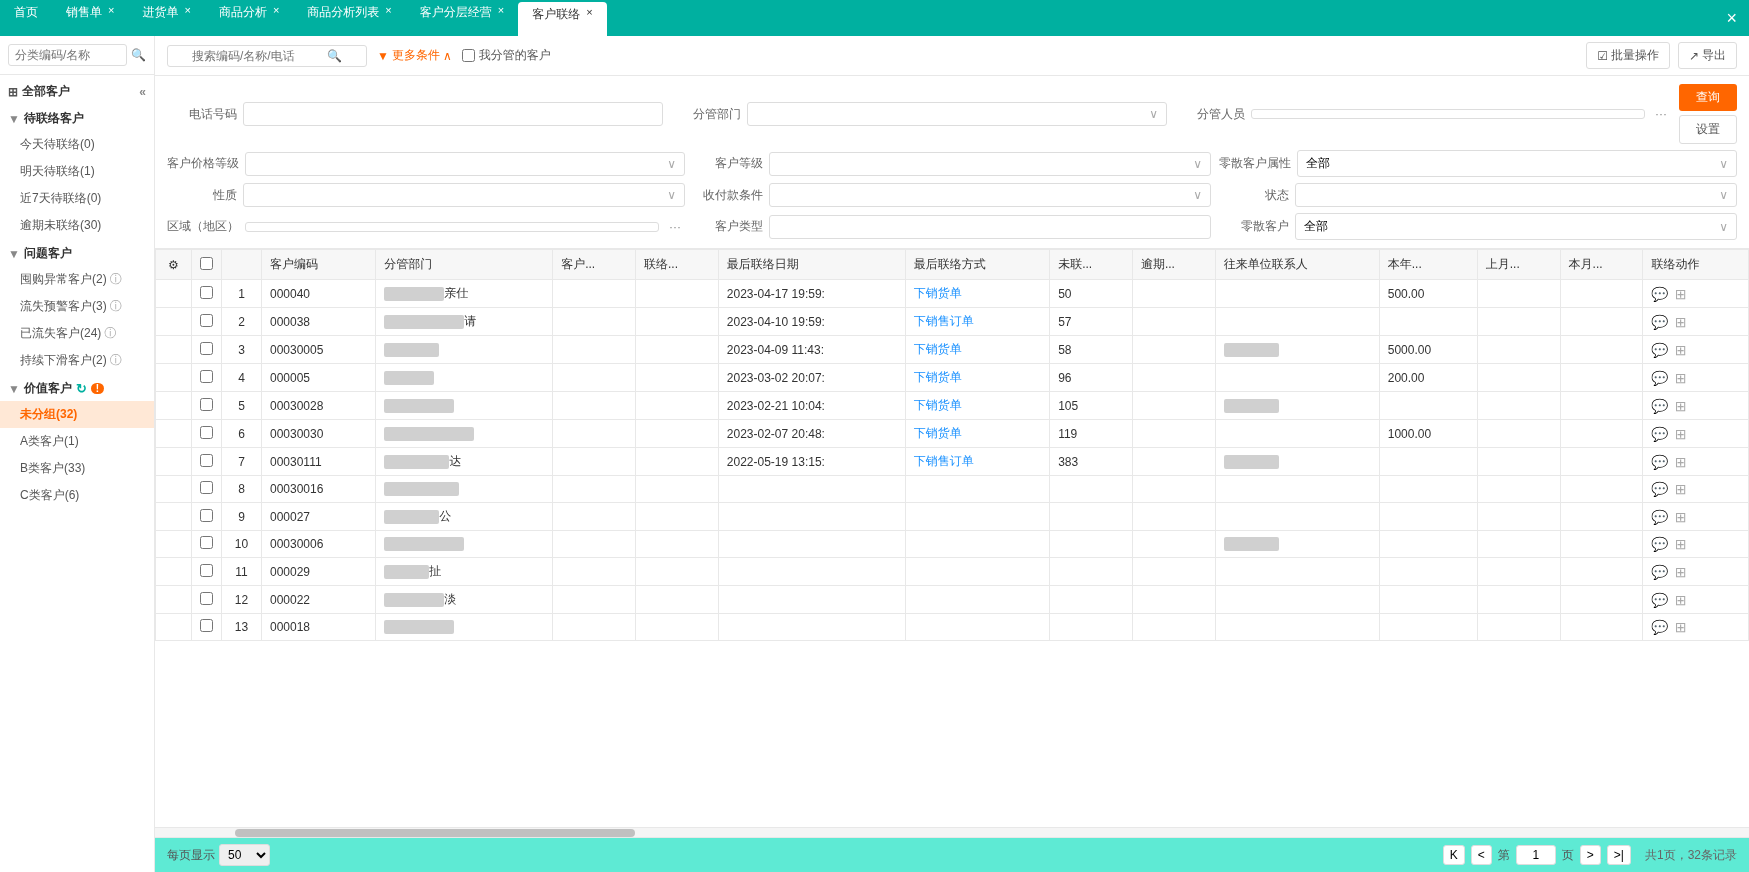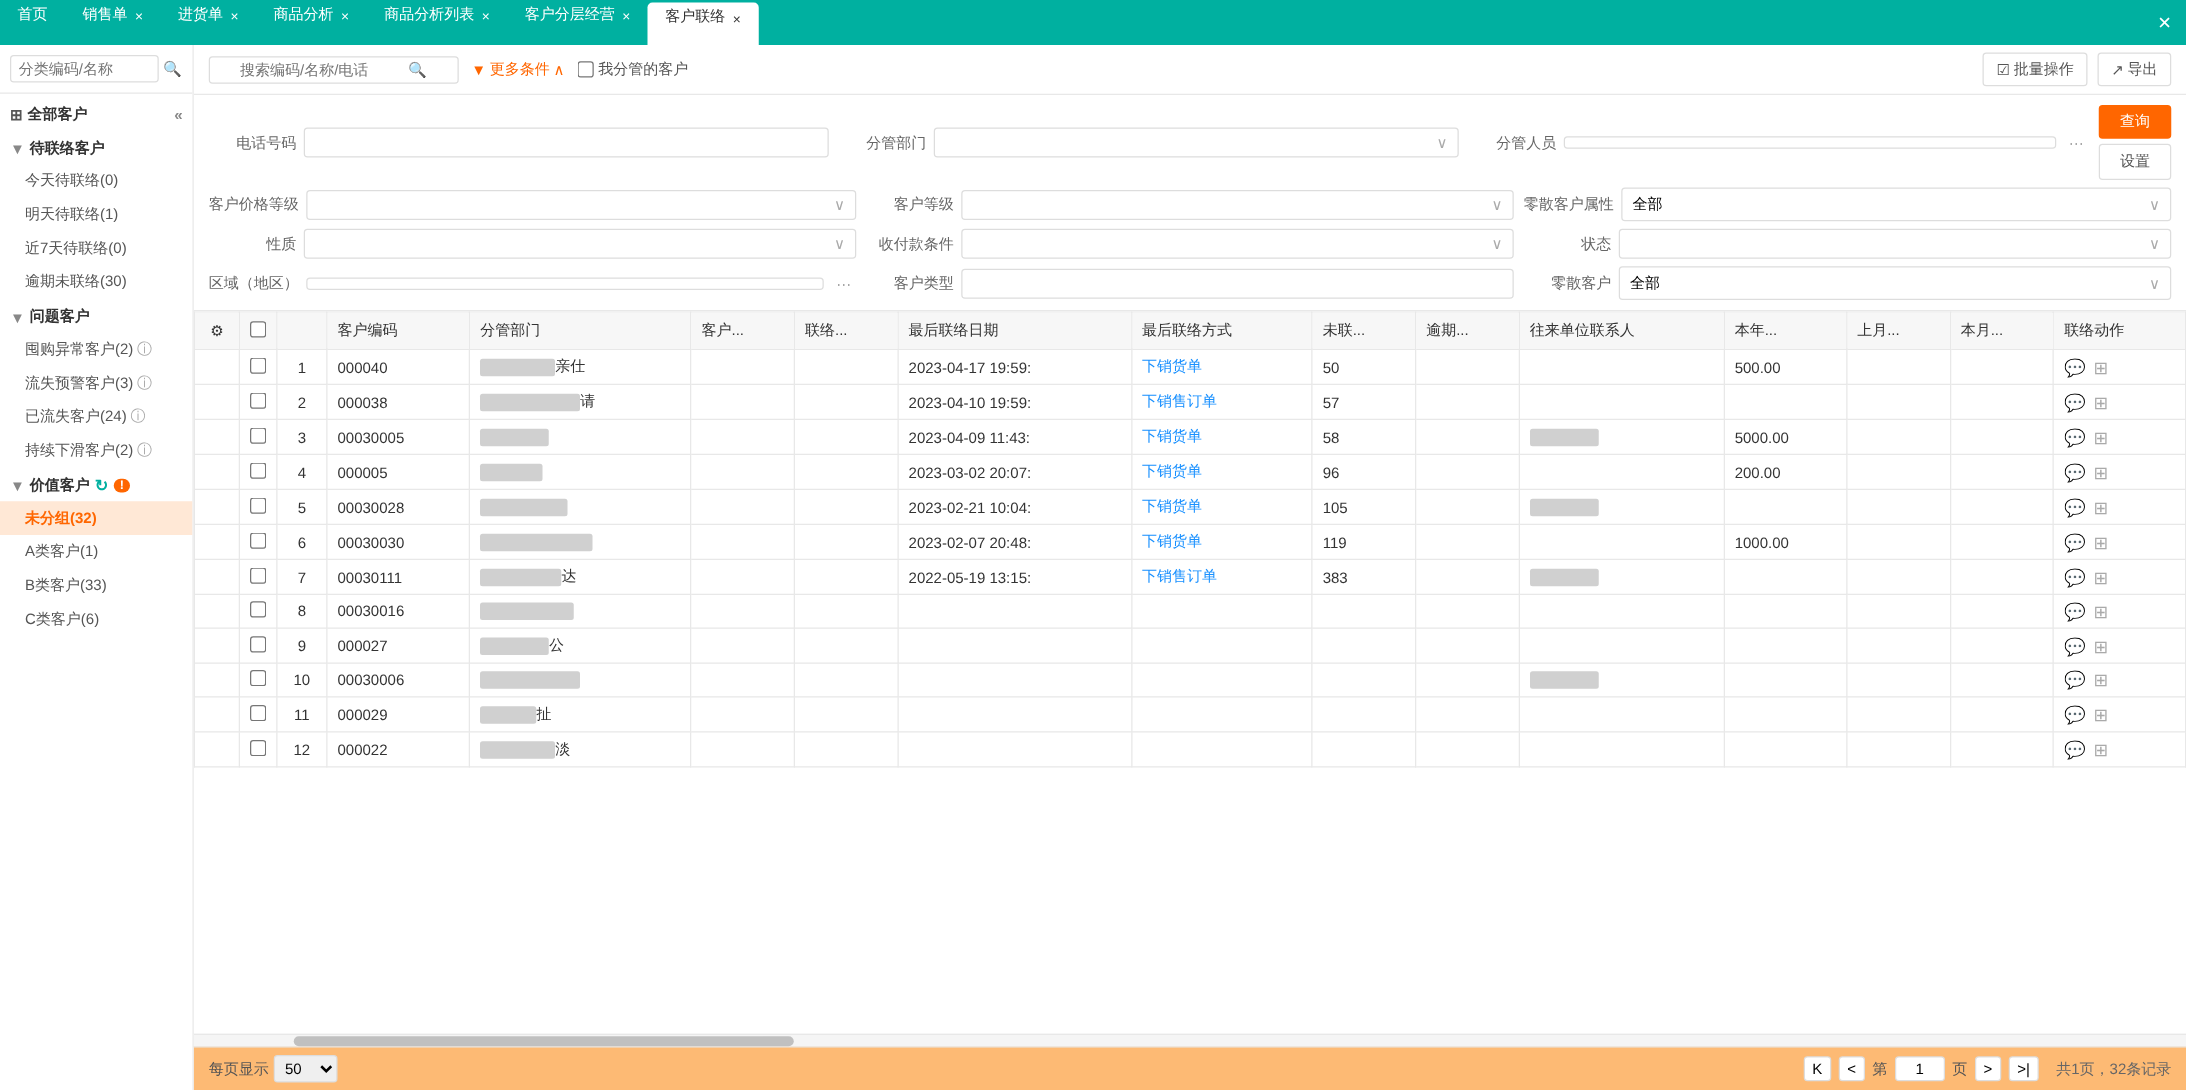--- a/index.html
+++ b/index.html
@@ -4,21 +4,21 @@
   <style>
     * { box-sizing: border-box; margin: 0; padding: 0; font-family: 'Microsoft YaHei', Arial, sans-serif; font-size: 12px; }
     body { background: #f5f5f5; overflow: hidden; width: 1749px; height: 872px; }
 
     
     .top-nav {
       display: flex; align-items: center; height: 36px;
       background: #00b0a0; color: white;
     }
     .nav-tab {
-      display: flex; align-items: flex-end; padding: 16px 14px; height: 100%;
+      display: flex; align-items: flex-start; padding: 4px 14px; height: 100%;
       cursor: pointer; white-space: nowrap; font-size: 13px; color: white;
     }
     .nav-tab.active {
       background: white; color: #333; border-radius: 4px 4px 0 0; margin-top: 4px;
     }
     .nav-tab .close-x { margin-left: 6px; font-size: 11px; cursor: pointer; }
     .nav-close-btn {
       margin-left: auto; padding: 0 12px; font-size: 18px; cursor: pointer; color: white;
     }
 
@@ -143,21 +143,21 @@
     .blurred {
       background: #d0d0d0; color: transparent; border-radius: 2px;
       display: inline-block; height: 14px; vertical-align: middle;
     }
     .action-icons { display: flex; gap: 6px; align-items: center; }
     .action-icon { color: #aaa; cursor: pointer; font-size: 14px; }
 
     
     .table-footer {
       display: flex; align-items: center; padding: 6px 12px;
-      background: #fdba74; border-top: 1px solid #e8e8e8; gap: 8px;
+      background: #5eead4; border-top: 1px solid #e8e8e8; gap: 8px;
     }
     .footer-page-size { display: flex; align-items: center; gap: 4px; color: #555; }
     .footer-page-size select {
       border: 1px solid #ddd; border-radius: 3px; padding: 2px 4px; font-size: 12px;
     }
     .footer-pagination { margin-left: auto; display: flex; align-items: center; gap: 6px; color: #555; }
     .page-btn {
       border: 1px solid #ddd; border-radius: 3px; padding: 2px 6px;
       cursor: pointer; background: white; font-size: 12px;
     }
@@ -707,20 +707,43 @@
     <td></td>
     <td></td>
     <td></td>
     <td>
       <div class="action-icons">
         <span class="action-icon" title="联络">💬</span>
         <span class="action-icon" title="更多">⊞</span>
       </div>
     </td>
   </tr>
+            <tr>
+    <td></td>
+    <td class="col-check"><input type="checkbox" style=""></td>
+    <td class="col-index">13</td>
+    <td>000018</td>
+    <td><span class="blurred" style="width:70px;"></span></td>
+    <td></td>
+    <td></td>
+    <td></td>
+    <td></td>
+    <td></td>
+    <td></td>
+    <td></td>
+    <td></td>
+    <td></td>
+    <td></td>
+    <td>
+      <div class="action-icons">
+        <span class="action-icon" title="联络">💬</span>
+        <span class="action-icon" title="更多">⊞</span>
+      </div>
+    </td>
+  </tr>
           </tbody>
       </table>
     </div>
 
     <div class="h-scroll-bar">
       <div class="h-scroll-thumb"></div>
     </div>
 
     <div class="table-footer">
       <div class="footer-page-size">

